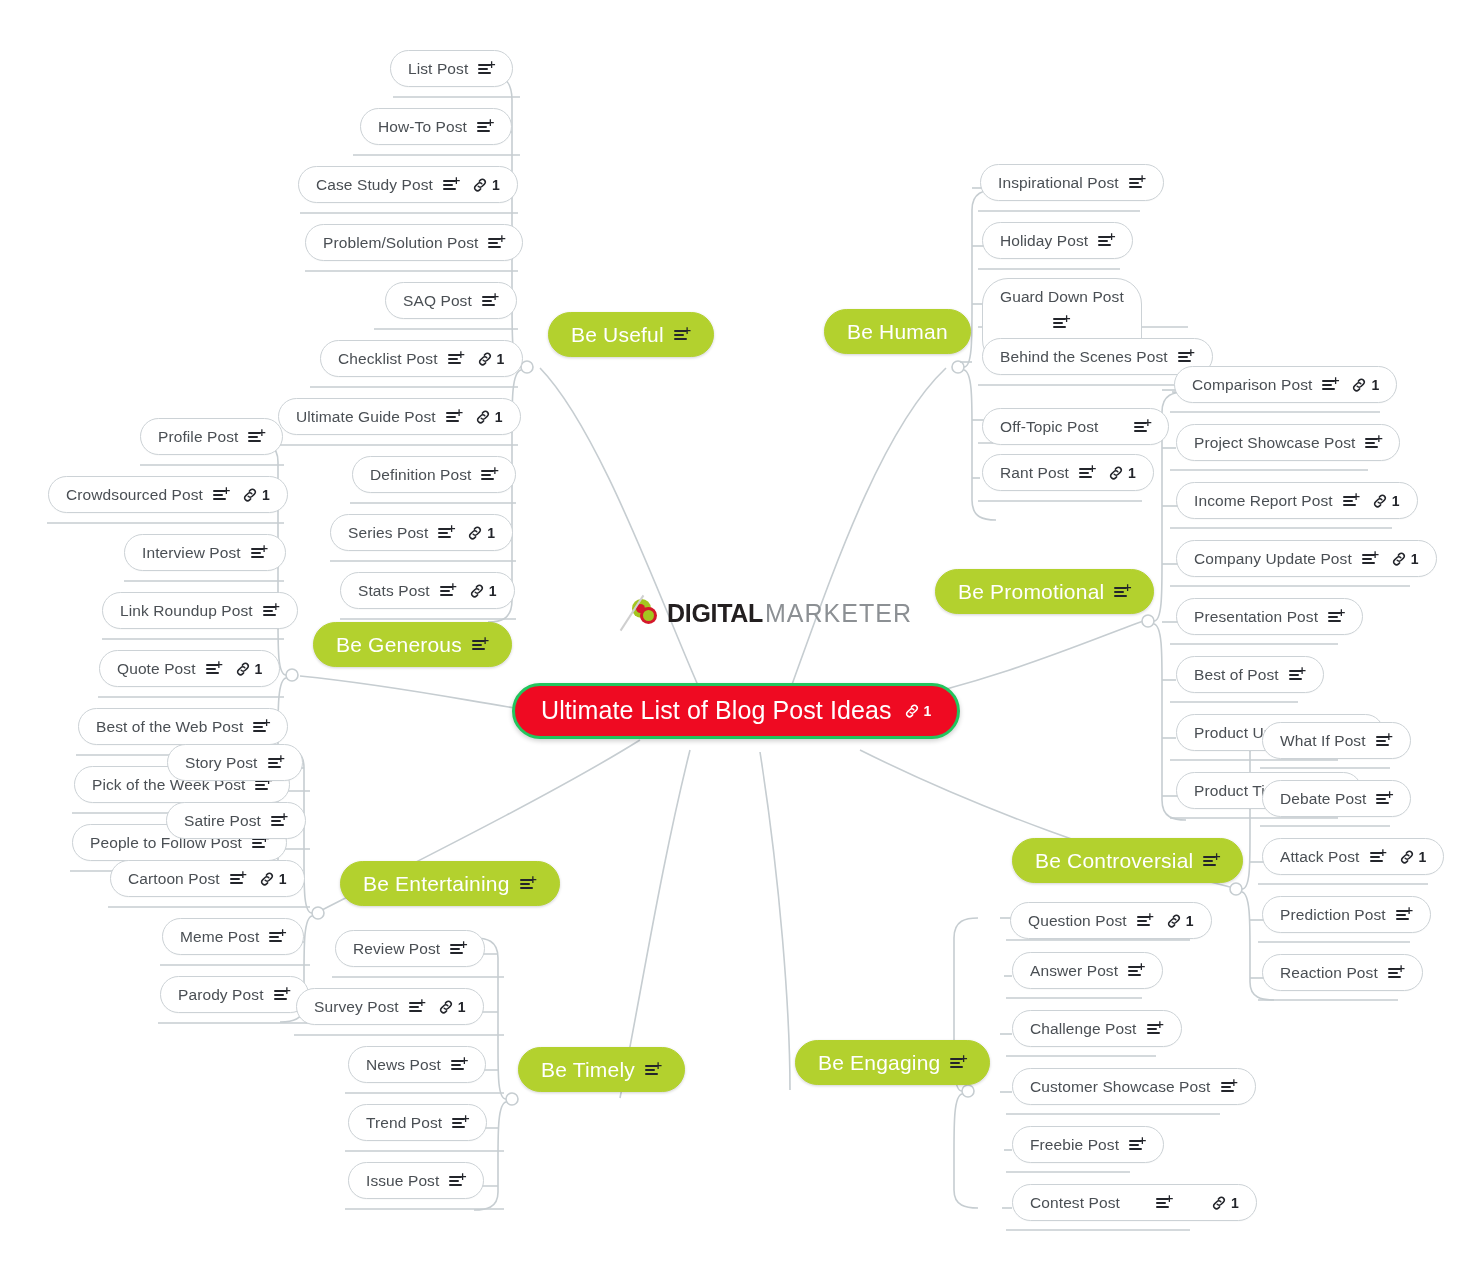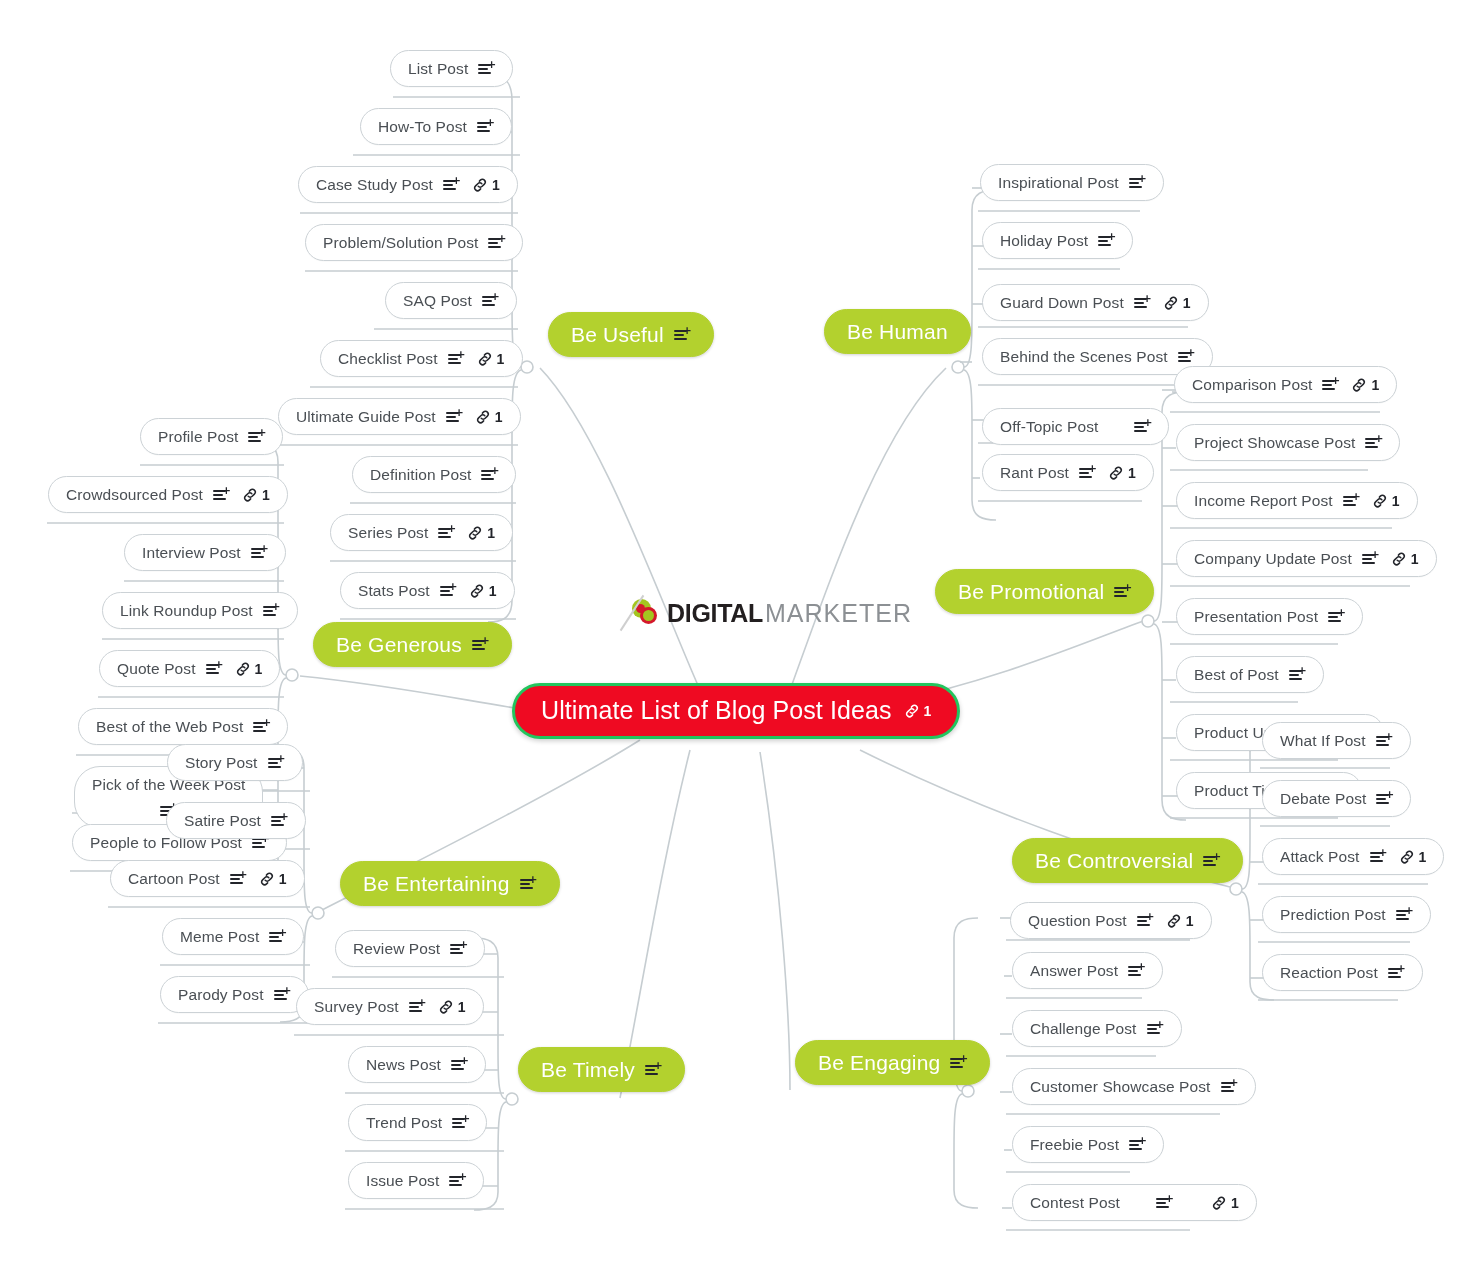--- a/index.html
+++ b/index.html
@@ -587,21 +587,21 @@
     </div>
   <div class="node" style="left:78px;top:708px;">
       <span class="label">Best of the Web Post</span>
       <span class="ico note-ico">
         <i></i>
         <i></i>
         <i></i>
         <b>+</b>
       </span>
     </div>
-  <div class="node" style="left:74px;top:766px;flex-direction:column;">
+  <div class="node" style="left:74px;top:766px;">
       <span class="label">Pick of the Week Post</span>
       <span class="ico note-ico">
         <i></i>
         <i></i>
         <i></i>
         <b>+</b>
       </span>
     </div>
   <div class="node" style="left:72px;top:824px;">
       <span class="label">People to Follow Post</span>
@@ -738,21 +738,21 @@
     </div>
   <div class="node" style="left:982px;top:222px;">
       <span class="label">Holiday Post</span>
       <span class="ico note-ico">
         <i></i>
         <i></i>
         <i></i>
         <b>+</b>
       </span>
     </div>
-  <div class="node" style="left:982px;top:284px;">
+  <div class="node" style="left:982px;top:278px;flex-direction:column;">
       <span class="label">Guard Down Post</span>
       <span class="ico note-ico">
         <i></i>
         <i></i>
         <i></i>
         <b>+</b>
       </span>
       <span class="linkwrap">
         <span class="ico link-ico">
           <svg viewBox="0 0 16 14" width="16" height="14">

